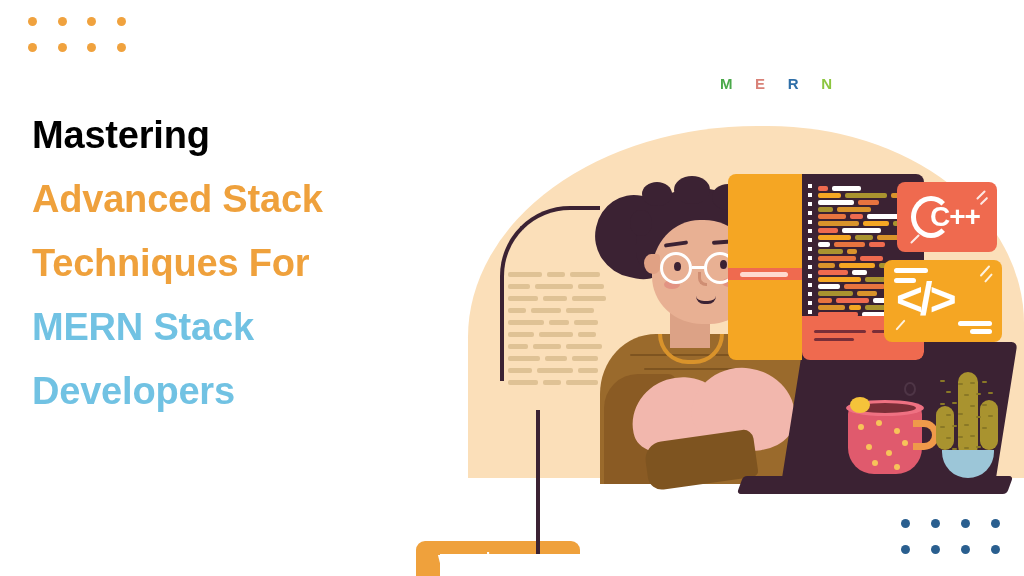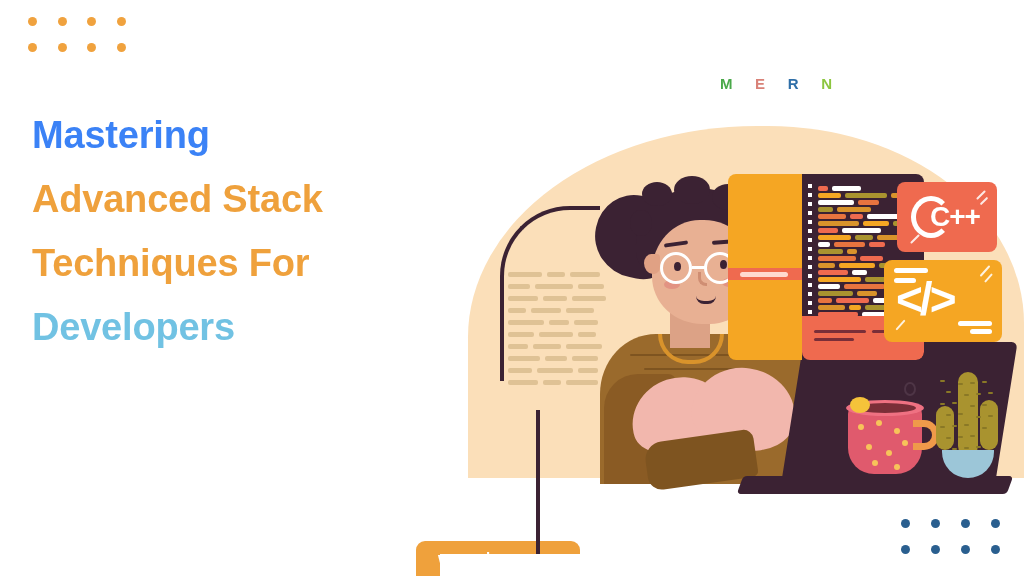--- a/index.html
+++ b/index.html
@@ -240,23 +240,24 @@
     <span class="dot" style="background: rgb(240, 162, 62);"></span>
     <span class="dot" style="background: rgb(240, 162, 62);"></span>
     <span class="dot" style="background: rgb(240, 162, 62);"></span>
     <span class="dot" style="background: rgb(240, 162, 62);"></span>
     <span class="dot" style="background: rgb(240, 162, 62);"></span>
     <span class="dot" style="background: rgb(240, 162, 62);"></span>
     <span class="dot" style="background: rgb(240, 162, 62);"></span>
   </div>
 
   <div class="headline">
-    <div class="line" style="color: #3b82f6;">Mastering</div>
+    <div class="line" style="color: #000000;">Mastering</div>
     <div class="line" style="color: rgb(239, 161, 60);">Advanced Stack</div>
     <div class="line" style="color: rgb(239, 161, 60);">Techniques For</div>
+    <div class="line" style="color: rgb(113, 194, 227);">MERN Stack</div>
     <div class="line" style="color: rgb(113, 194, 227);">Developers</div>
   </div>
 
   <div class="url-pill" style="background: rgb(239, 161, 60); color: rgb(255, 255, 255);">www.elsner.com</div>
 
   <div class="mern">
     <div class="mern-letters">
       <span style="color: rgb(74, 169, 74);">M</span>
       <span style="color: rgb(217, 130, 120);">E</span>
       <span style="color: rgb(47, 111, 168);">R</span>

